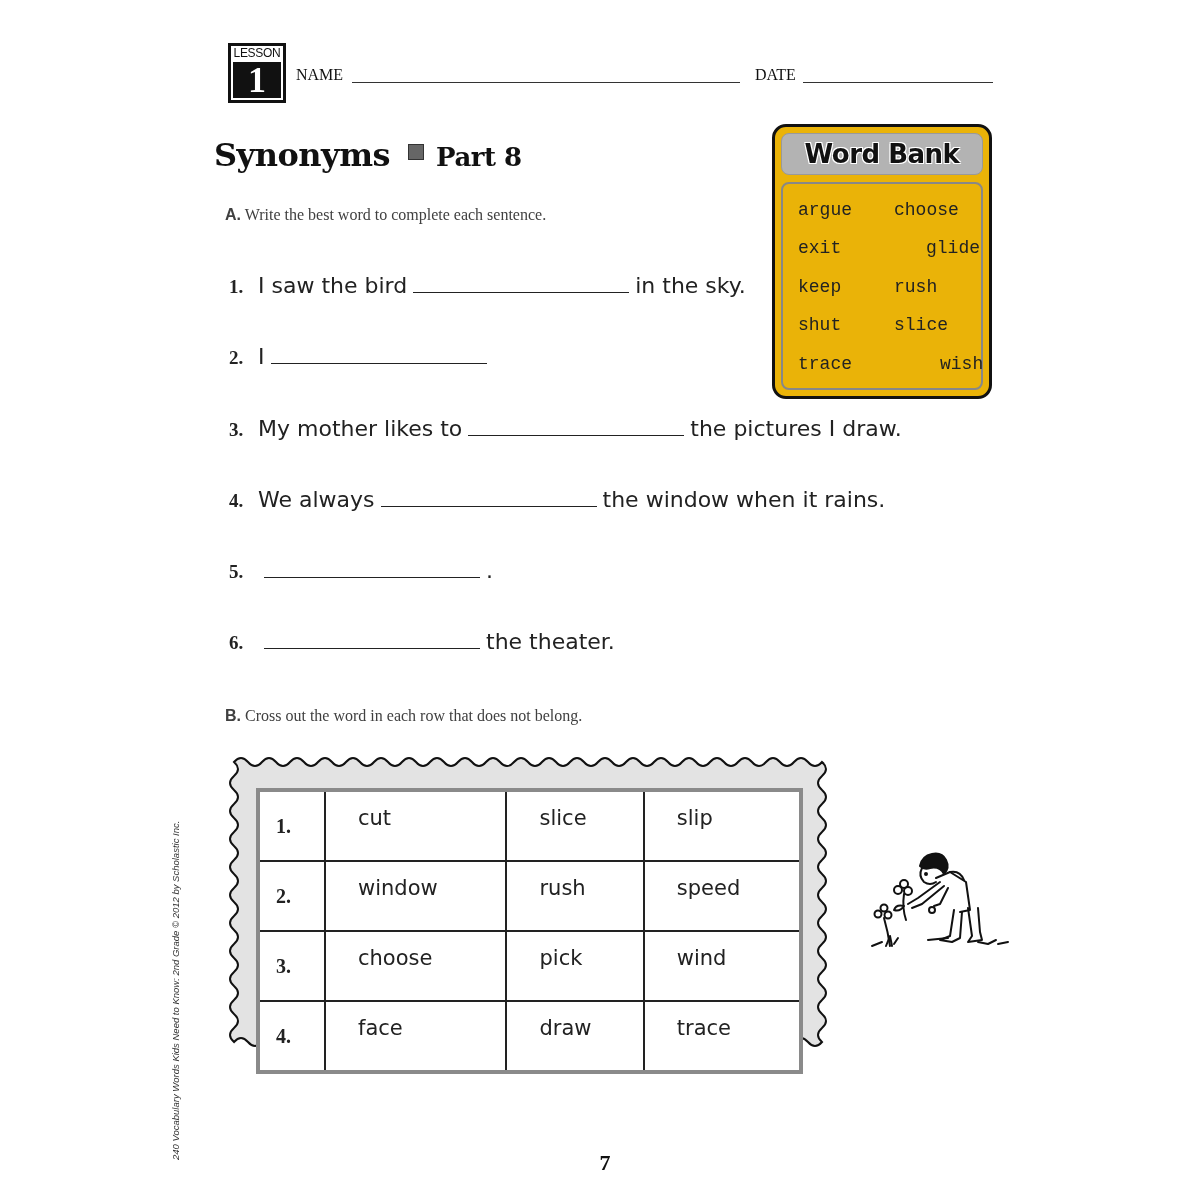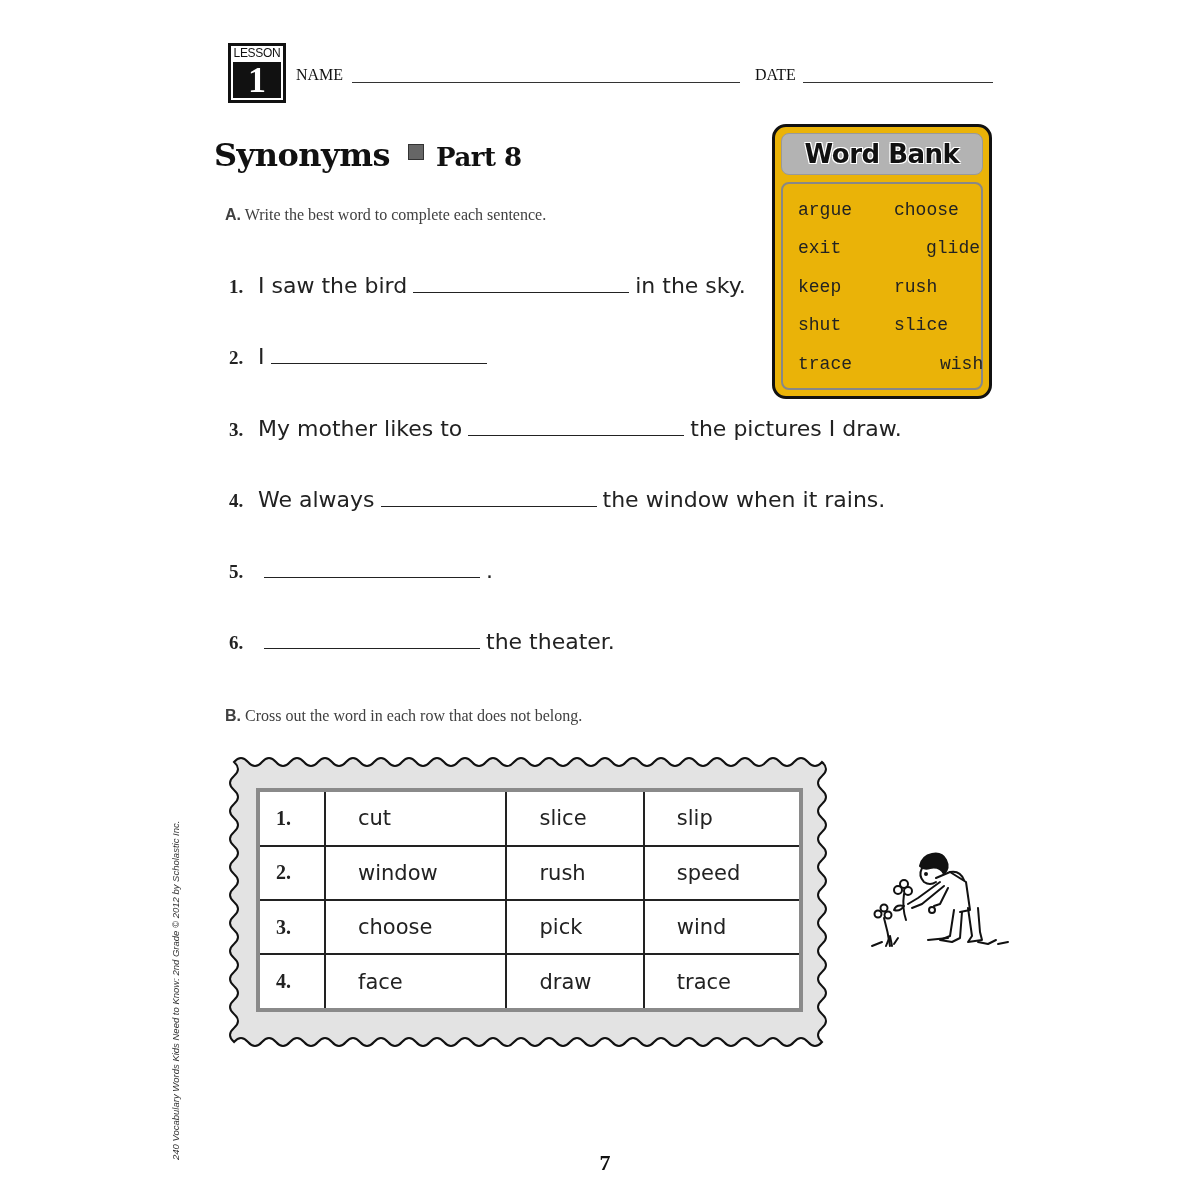--- a/index.html
+++ b/index.html
@@ -17,21 +17,21 @@
   .instr b { font-family: "Liberation Sans", sans-serif; font-weight: bold; }
   .q { font-family: "DejaVu Sans", sans-serif; font-size: 22px; color: #222; display: flex; align-items: baseline; white-space: nowrap; }
   .qnum { font-family: "Liberation Serif", serif; font-weight: bold; font-size: 19px; width: 29px; }
   .blank { display: inline-block; width: 216px; border-bottom: 1.5px solid #222; margin: 0 6px; height: 18px; }
   .wb { left: 772px; top: 124px; width: 220px; height: 275px; border: 3px solid #111; border-radius: 14px; box-sizing: border-box; background: #eab308; }
   .wb-head { position: absolute; left: 6px; right: 6px; top: 6px; height: 40px; background: #b3b3b3; border-radius: 8px; border: 1px solid #999; text-align: center; font-family: "DejaVu Sans", sans-serif; font-weight: bold; font-size: 26px; line-height: 40px; color: #111; text-shadow: 1px 1px 0 #fff, -1px -1px 0 #fff, 1px -1px 0 #fff, -1px 1px 0 #fff; letter-spacing: -0.5px; }
   .wb-body { position: absolute; left: 6px; right: 6px; top: 55px; bottom: 6px; border: 2px solid #888; border-radius: 8px; }
   .wb-word { position: absolute; font-family: Liberation Mono, monospace; font-size: 18px; color: #222; }
   .frame { left: 222px; top: 752px; width: 620px; height: 295px; }
   table.grid { position: absolute; left: 256px; top: 788px; width: 547px; height: 224px; border-collapse: collapse; background: #fff; border: 4px solid #8a8a8a; }
-  table.grid td { border: 2px solid #222; font-family: "DejaVu Sans", sans-serif; font-size: 21px; color: #222; padding: 0 0 0 32px; height: 52px; }
+  table.grid td { border: 2px solid #222; font-family: "DejaVu Sans", sans-serif; font-size: 21px; color: #222; padding: 0 0 16px 32px; height: 52px; }
   table.grid td.num { font-family: "Liberation Serif", serif; font-weight: bold; font-size: 20px; width: 48px; padding: 0 0 0 16px; }
   .side { left: 170px; top: 1160px; transform: rotate(-90deg); transform-origin: left top; font-family: "Liberation Sans", sans-serif; font-style: italic; font-size: 9.5px; color: #333; white-space: nowrap; }
   .pagenum { left: 590px; top: 1150px; width: 30px; text-align: center; font-family: "Liberation Serif", serif; font-weight: bold; font-size: 22px; }
 </style>
 </head>
 <body>
 
 <div class="abs lesson-box">
   <div class="lesson-label">LESSON</div>
   <div class="lesson-num">1</div>

